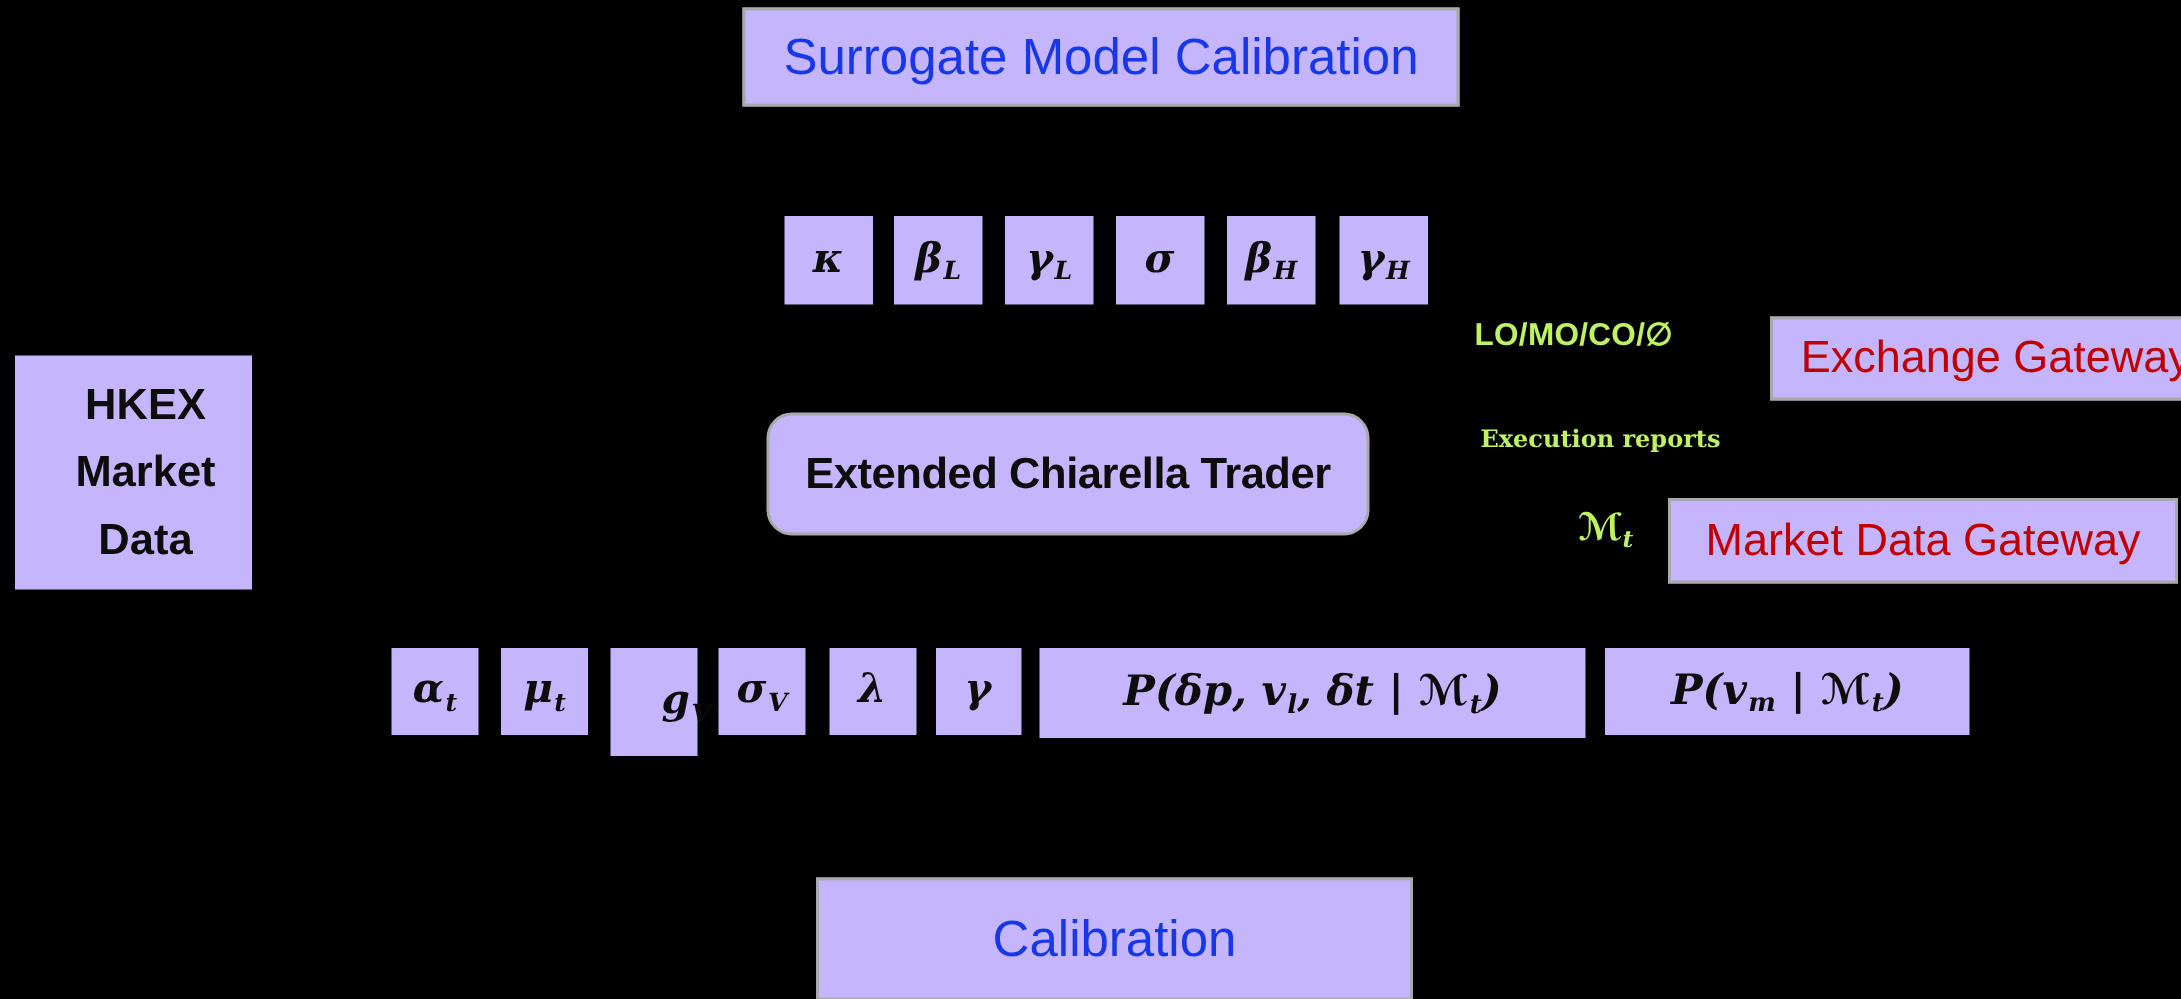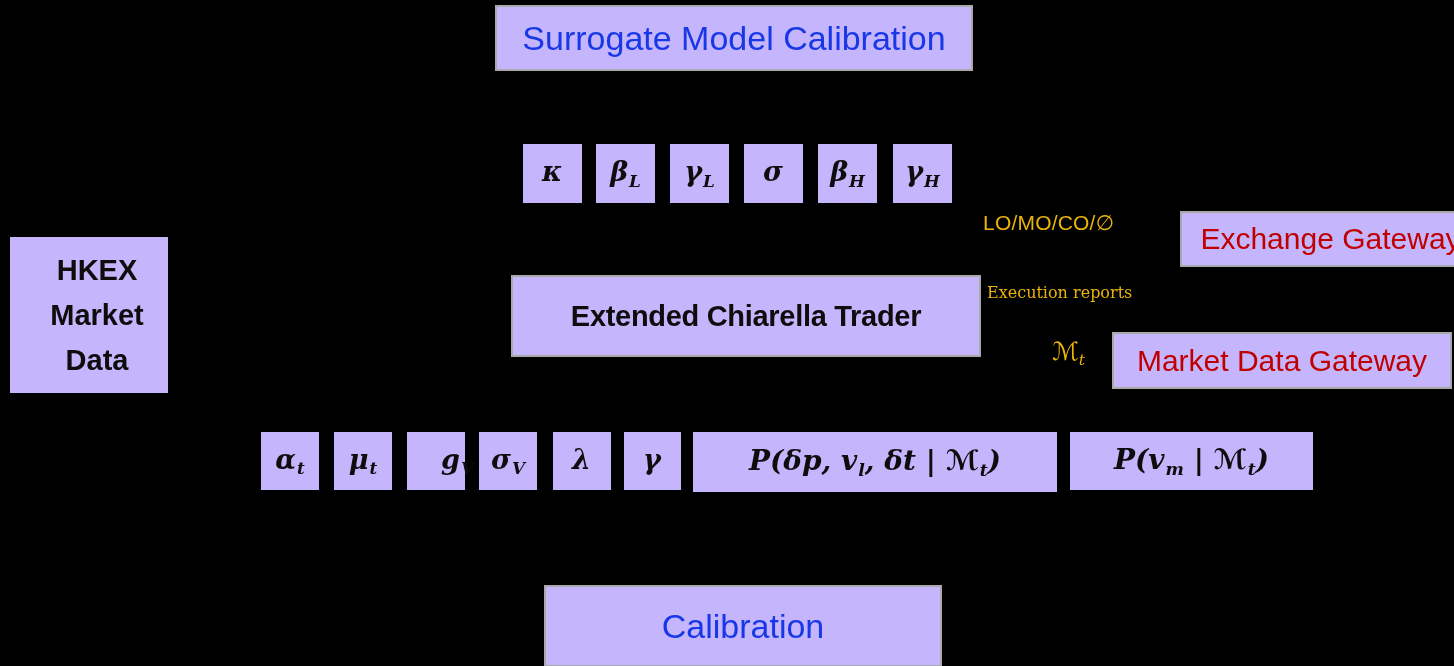--- a/index.html
+++ b/index.html
@@ -18,21 +18,21 @@
   .black-bold { color:#0d0d0d; font-weight:bold; }
   .hkex-text  { font-size:29px; line-height:45px; text-align:center;margin-left:16px; }
   .trader-text{ font-size:29px; letter-spacing:-0.3px; }
   .math {
     font-family:"DejaVu Serif","DejaVu Sans",serif;
     font-style:italic; font-weight:bold; color:#0d0d0d; font-size:27px;
   }
   .math .s { font-size:0.62em; vertical-align:-0.3em; margin-left:1px; }
   .dist-text { font-size:28px; }
   .red-label {
-    position:absolute; color:#eab308; font-weight:normal; white-space:nowrap;
+    position:absolute; color:#bef264; font-weight:bold; white-space:nowrap;
   }
   .order-label { font-size:21px; letter-spacing:0.2px; }
   .exec-label  { font-family:"DejaVu Serif","Liberation Serif",serif; font-size:16px; }
   .mt-label    { font-family:"DejaVu Serif","DejaVu Sans",serif; font-style:italic; font-size:25px; }
   .mt-label .s { font-size:0.62em; vertical-align:-0.3em; }
 </style>
 </head>
 <body>
 
 <div class="canvas">
@@ -61,21 +61,21 @@
   </div>
 
   <div class="box" style="left:10px; top:237px; width:158px; height:156px;">
     <div class="black-bold hkex-text">
       <div>HKEX</div>
       <div>Market</div>
       <div>Data</div>
     </div>
   </div>
 
-  <div class="box bordered" style="left:511px; top:275px; width:470px; height:82px;">
+  <div class="box bordered" style="left:511px; top:275px; width:402px; height:82px;border-radius:17px;">
     <span class="black-bold trader-text">Extended Chiarella Trader</span>
   </div>
 
   <div class="red-label order-label" style="left:983px; top:211px;">LO/MO/CO/∅</div>
 
   <div class="red-label exec-label" style="left:987px; top:283px;">Execution reports</div>
 
   <div class="red-label mt-label" style="left:1052px; top:337px;"><span>ℳ</span><span class="s">t</span></div>
 
   <div class="box bordered" style="left:1180px; top:211px; width:301px; height:56px;">
@@ -85,21 +85,21 @@
   <div class="box bordered" style="left:1112px; top:332px; width:340px; height:57px;">
     <span class="red-title">Market Data Gateway</span>
   </div>
 
   <div class="box" style="left:261px; top:432px; width:58px; height:58px;">
     <span class="math"><span>α</span><span class="s">t</span></span>
   </div>
   <div class="box" style="left:334px; top:432px; width:58px; height:58px;">
     <span class="math"><span>μ</span><span class="s">t</span></span>
   </div>
-  <div class="box" style="left:407px; top:432px; width:58px; height:58px;padding-left:43px;">
+  <div class="box" style="left:407px; top:432px; width:58px; height:72px;padding-left:43px;">
     <span class="math"><span>g</span><span class="s">V</span></span>
   </div>
   <div class="box" style="left:479px; top:432px; width:58px; height:58px;">
     <span class="math"><span>σ</span><span class="s">V</span></span>
   </div>
   <div class="box" style="left:553px; top:432px; width:58px; height:58px;">
     <span class="math"><span>λ</span><span class="s"></span></span>
   </div>
   <div class="box" style="left:624px; top:432px; width:57px; height:58px;">
     <span class="math"><span>γ</span><span class="s"></span></span>

